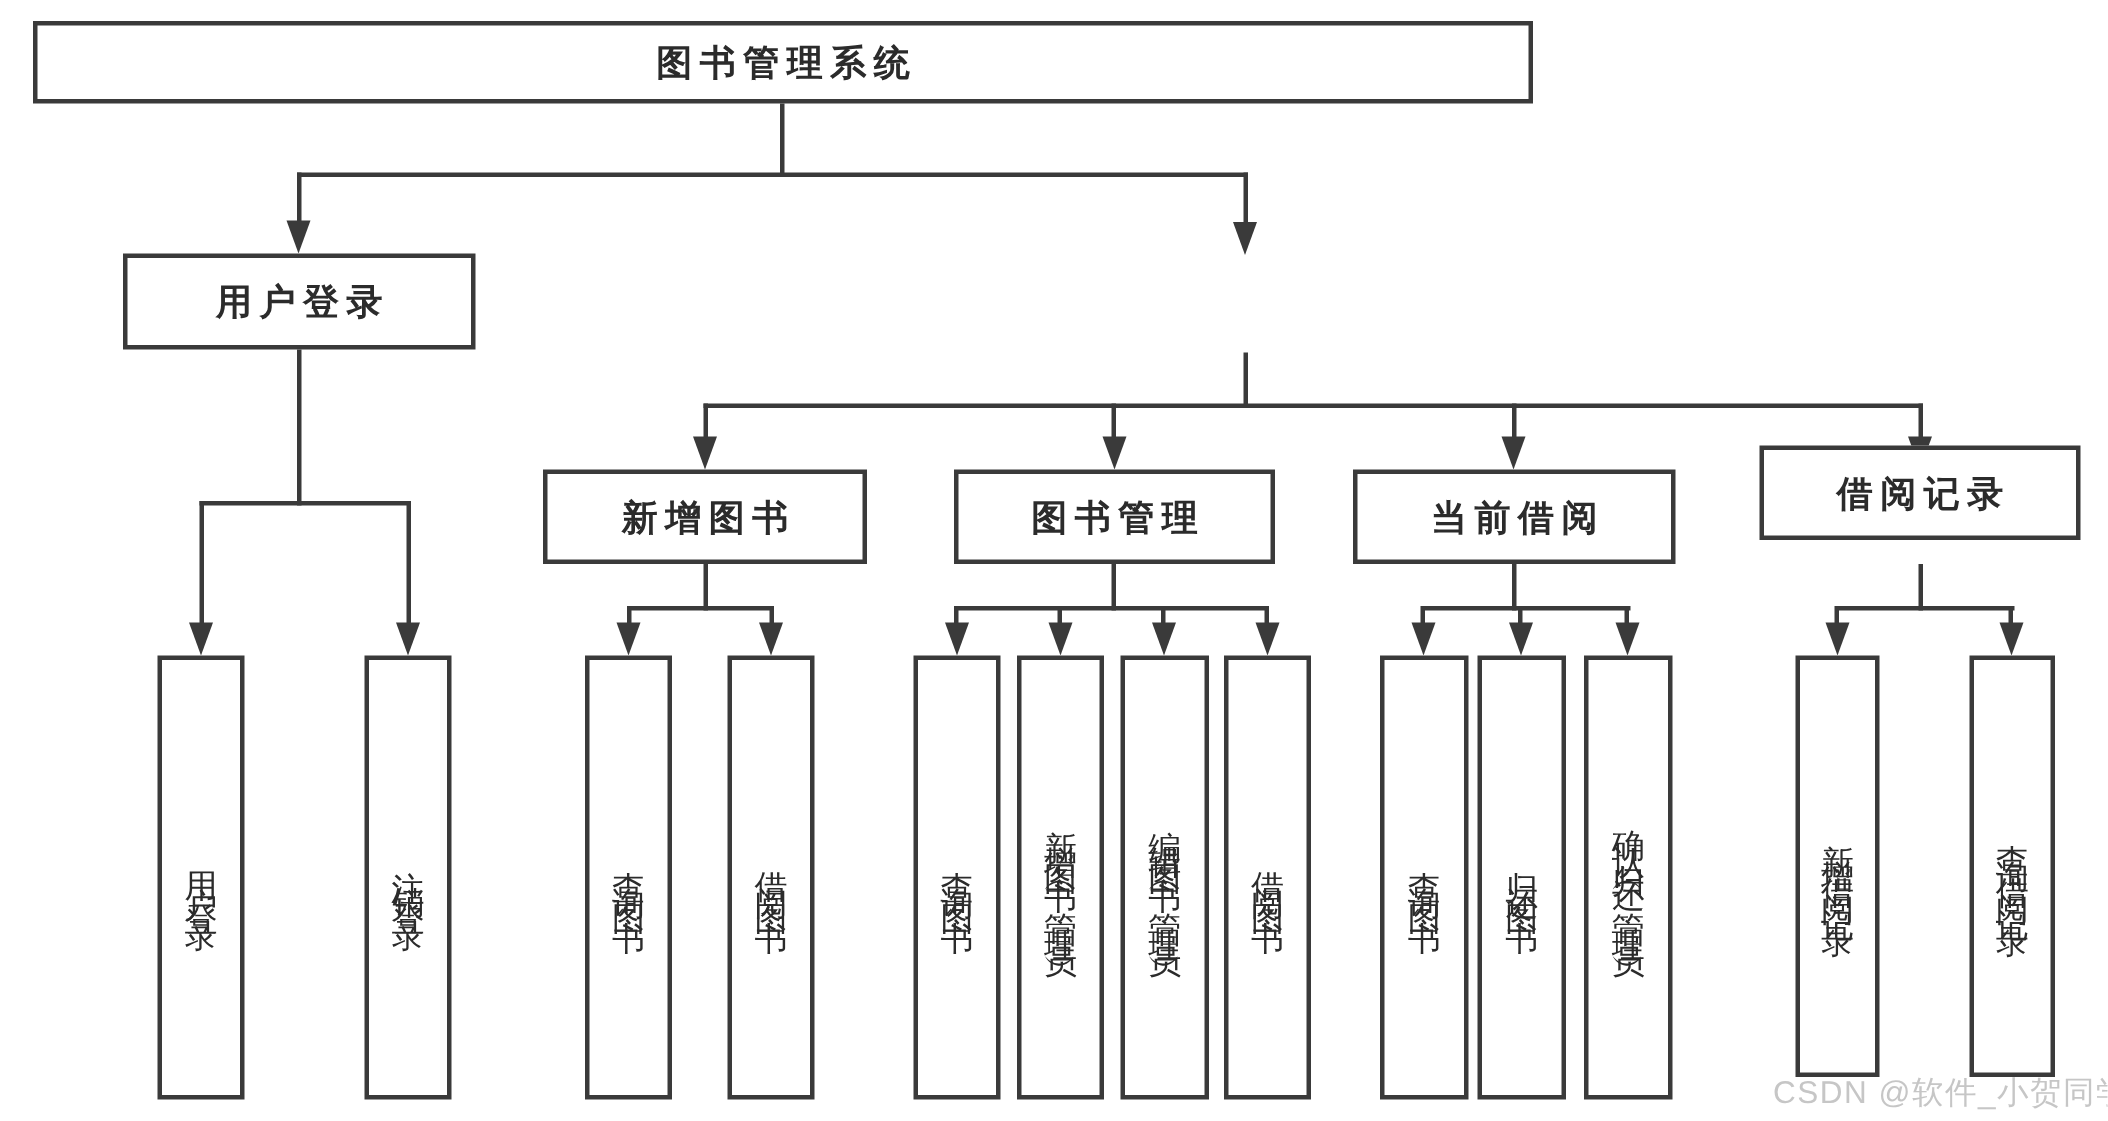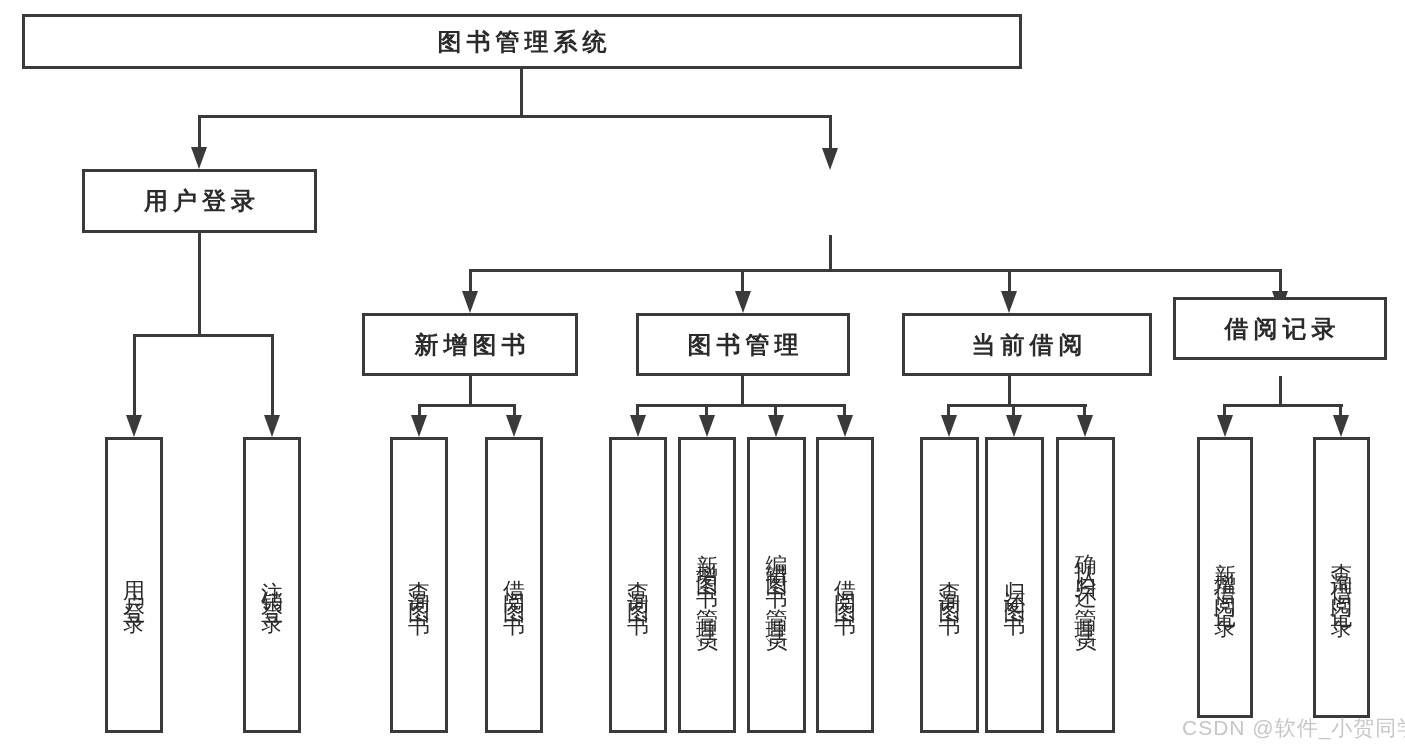--- a/index.html
+++ b/index.html
@@ -100,21 +100,21 @@
   <div class="tri" style="left:462px;top:291px"></div>
   <div class="vline" style="left:741px;top:269px;height:24px"></div>
   <div class="tri" style="left:735px;top:291px"></div>
   <div class="vline" style="left:1008px;top:269px;height:24px"></div>
   <div class="tri" style="left:1001px;top:291px"></div>
   <div class="vline" style="left:1279px;top:269px;height:24px"></div>
   <div class="tri" style="left:1272px;top:291px"></div>
 
   <div class="box" style="left:362px;top:313px;width:216px;height:63px">新增图书</div>
   <div class="box" style="left:636px;top:313px;width:214px;height:63px">图书管理</div>
-  <div class="box" style="left:902px;top:313px;width:250px;height:63px">当前借阅</div>
+  <div class="box" style="left:902px;top:313px;width:215px;height:63px">当前借阅</div>
   <div class="box" style="left:1173px;top:297px;width:214px;height:63px">借阅记录</div>
 
   <div class="vline" style="left:469px;top:376px;height:31px"></div>
   <div class="hline" style="left:418px;top:404px;width:98px"></div>
   <div class="vline" style="left:418px;top:404px;height:13px"></div>
   <div class="tri" style="left:411px;top:415px"></div>
   <div class="vline" style="left:513px;top:404px;height:13px"></div>
   <div class="tri" style="left:506px;top:415px"></div>
 
   <div class="vline" style="left:741px;top:376px;height:31px"></div>

